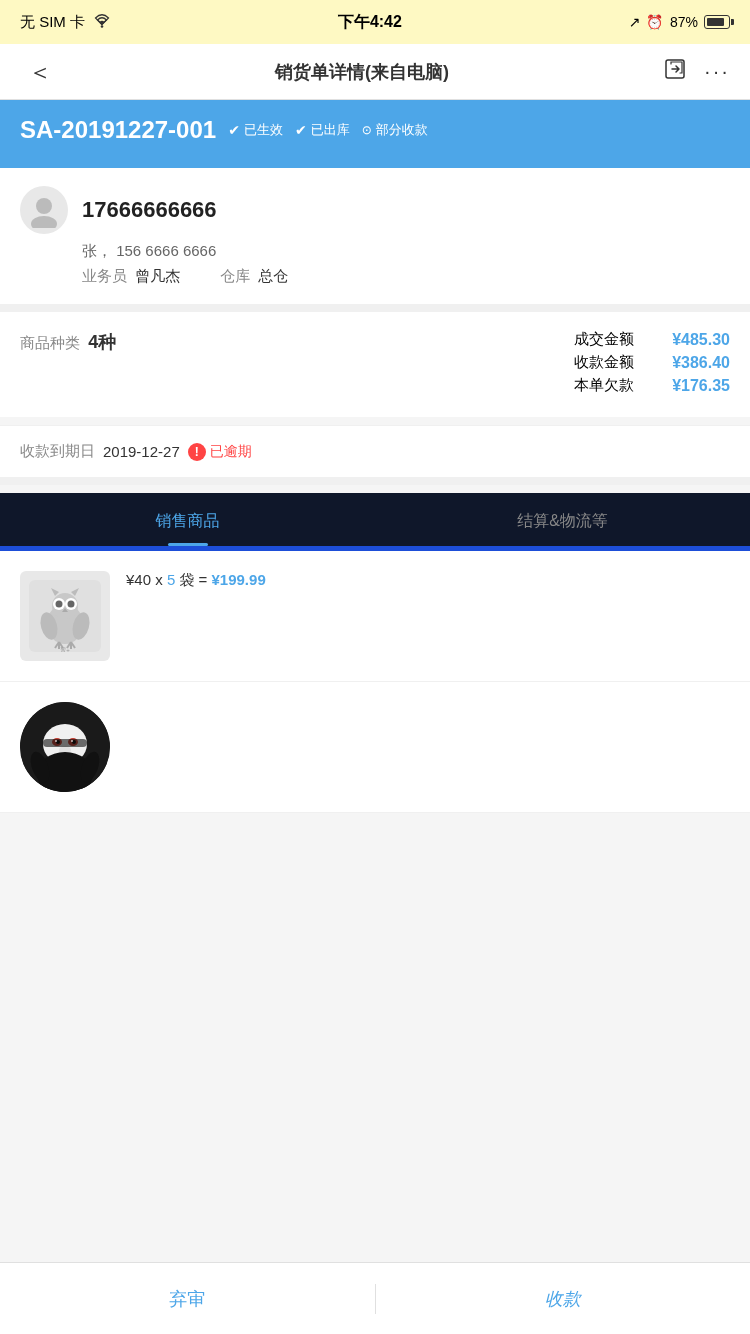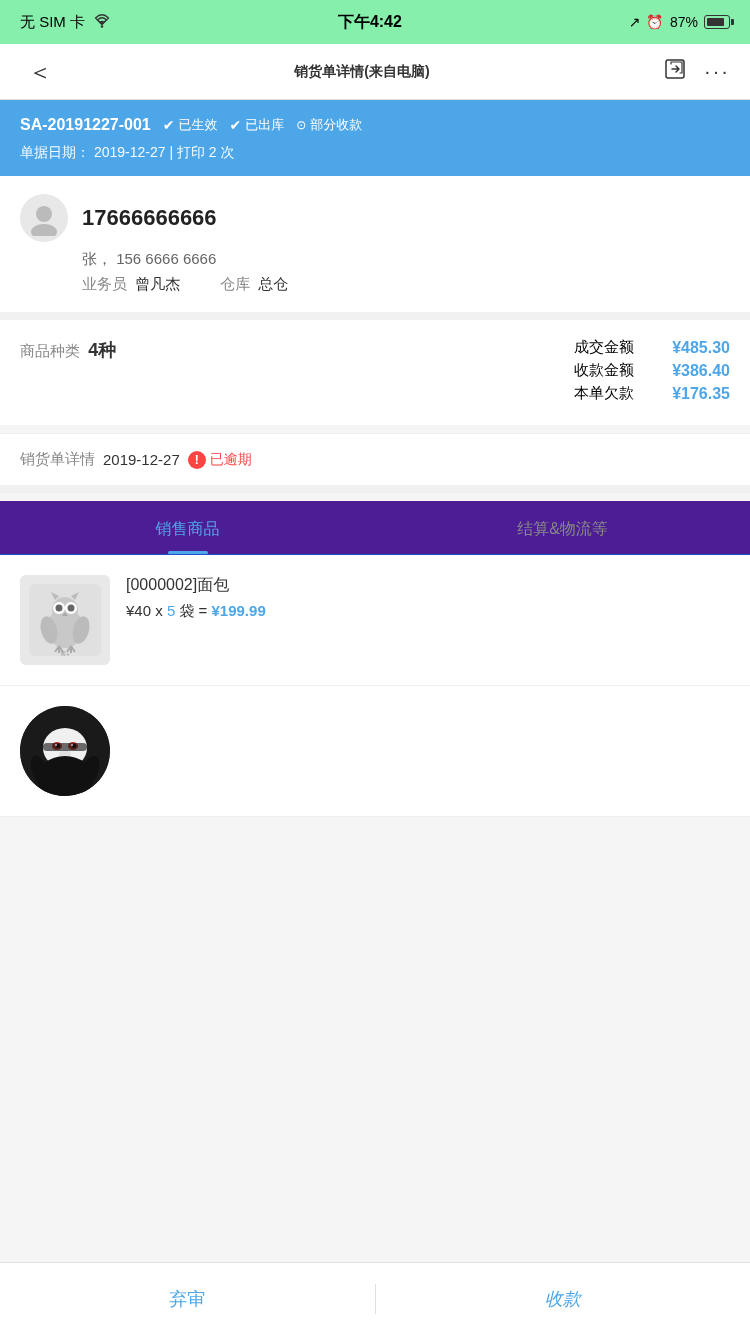--- a/index.html
+++ b/index.html
@@ -7,21 +7,21 @@
     body {
       font-family: -apple-system, "PingFang SC", "Helvetica Neue", Arial, sans-serif;
       background: #f5f5f5;
       width: 750px;
       min-height: 1334px;
       overflow-x: hidden;
     }
 
     
     .status-bar {
-      background: #86efac;
+      background: #fef9c3;
       height: 44px;
       display: flex;
       align-items: center;
       justify-content: space-between;
       padding: 0 20px;
       font-size: 15px;
     }
     .status-left { display: flex; align-items: center; gap: 8px; }
     .status-center { font-weight: 600; font-size: 16px; }
     .status-right { display: flex; align-items: center; gap: 6px; font-size: 14px; }
@@ -57,42 +57,42 @@
       padding: 0 20px;
       border-bottom: 1px solid #e0e0e0;
     }
     .nav-back {
       font-size: 24px;
       color: #333;
       cursor: pointer;
       padding: 8px;
     }
     .nav-title {
-      font-size: 14px;
+      font-size: 18px;
       font-weight: 600;
       color: #333;
     }
     .nav-actions { display: flex; align-items: center; gap: 18px; }
     .nav-share { font-size: 20px; color: #333; }
     .nav-more { font-size: 20px; color: #333; letter-spacing: 2px; }
 
     
     .order-banner {
       background: #4da6e8;
       padding: 16px 20px 14px;
       color: #fff;
     }
     .order-id-row {
       display: flex;
       align-items: center;
       gap: 12px;
       margin-bottom: 10px;
     }
     .order-id {
-      font-size: 16px;
+      font-size: 24px;
       font-weight: 700;
     }
     .badge {
       display: inline-flex;
       align-items: center;
       gap: 4px;
       font-size: 13px;
       color: #fff;
     }
     .badge-check { color: #fff; font-size: 14px; }
@@ -188,23 +188,23 @@
       display: inline-flex;
       align-items: center;
       justify-content: center;
       color: #fff;
       font-size: 12px;
       font-weight: 700;
     }
 
     
     .tabs-section {
-      background: #4c1d95;
+      background: #0f172a;
       margin-top: 8px;
-      border-bottom: 1px solid #1d4ed8;
+      border-bottom: 5px solid #1d4ed8;
     }
     .tabs-row {
       display: flex;
       align-items: stretch;
     }
     .tab-item {
       flex: 1;
       text-align: center;
       padding: 18px 0 14px;
       font-size: 16px;
@@ -342,25 +342,20 @@
       <span>已生效</span>
     </span>
     <span class="badge">
       <span class="badge-check">✔</span>
       <span>已出库</span>
     </span>
     <span class="badge">
       <span class="badge-clock">⊙</span>
       <span>部分收款</span>
     </span>
-  </div>
-  <div class="order-meta">
-    <span>单据日期：</span>
-    <span>2019-12-27</span>
-    <span>| 打印 2 次</span>
   </div>
 </div>
 
 <div class="customer-section">
   <div class="customer-row">
     <div class="avatar">
       <svg viewBox="0 0 36 36" fill="none">
         <circle cx="18" cy="14" r="8" fill="#bbb"></circle>
         <ellipse cx="18" cy="32" rx="13" ry="8" fill="#bbb"></ellipse>
       </svg>
@@ -402,21 +397,21 @@
       </div>
       <div class="amount-row">
         <span class="amount-label">本单欠款</span>
         <span class="amount-value">¥176.35</span>
       </div>
     </div>
   </div>
 </div>
 
 <div class="due-section">
-  <span class="due-label">销货单详情</span>
+  <span class="due-label">收款到期日</span>
   <span>2019-12-27</span>
   <span class="overdue-badge">
     <span class="overdue-icon">!</span>
     <span>已逾期</span>
   </span>
 </div>
 
 <div class="divider"></div>
 
 <div class="tabs-section">
@@ -459,21 +454,20 @@
         <line x1="30" y1="62" x2="30" y2="69" stroke="#aaa" stroke-width="2"></line>
         <line x1="30" y1="62" x2="34" y2="68" stroke="#aaa" stroke-width="2"></line>
         <line x1="42" y1="62" x2="38" y2="68" stroke="#aaa" stroke-width="2"></line>
         <line x1="42" y1="62" x2="42" y2="69" stroke="#aaa" stroke-width="2"></line>
         <line x1="42" y1="62" x2="46" y2="68" stroke="#aaa" stroke-width="2"></line>
 
         <text x="36" y="72" text-anchor="middle" font-size="6" fill="#999">暂+</text>
       </svg>
     </div>
     <div class="product-details">
-      <div class="product-name">[0000002]面包</div>
       <div class="product-price-row">
         <span>¥40</span>
         <span> x </span>
         <span class="price-qty">5</span>
         <span>袋</span>
         <span> = </span>
         <span class="price-total">¥199.99</span>
       </div>
     </div>
   </div>

